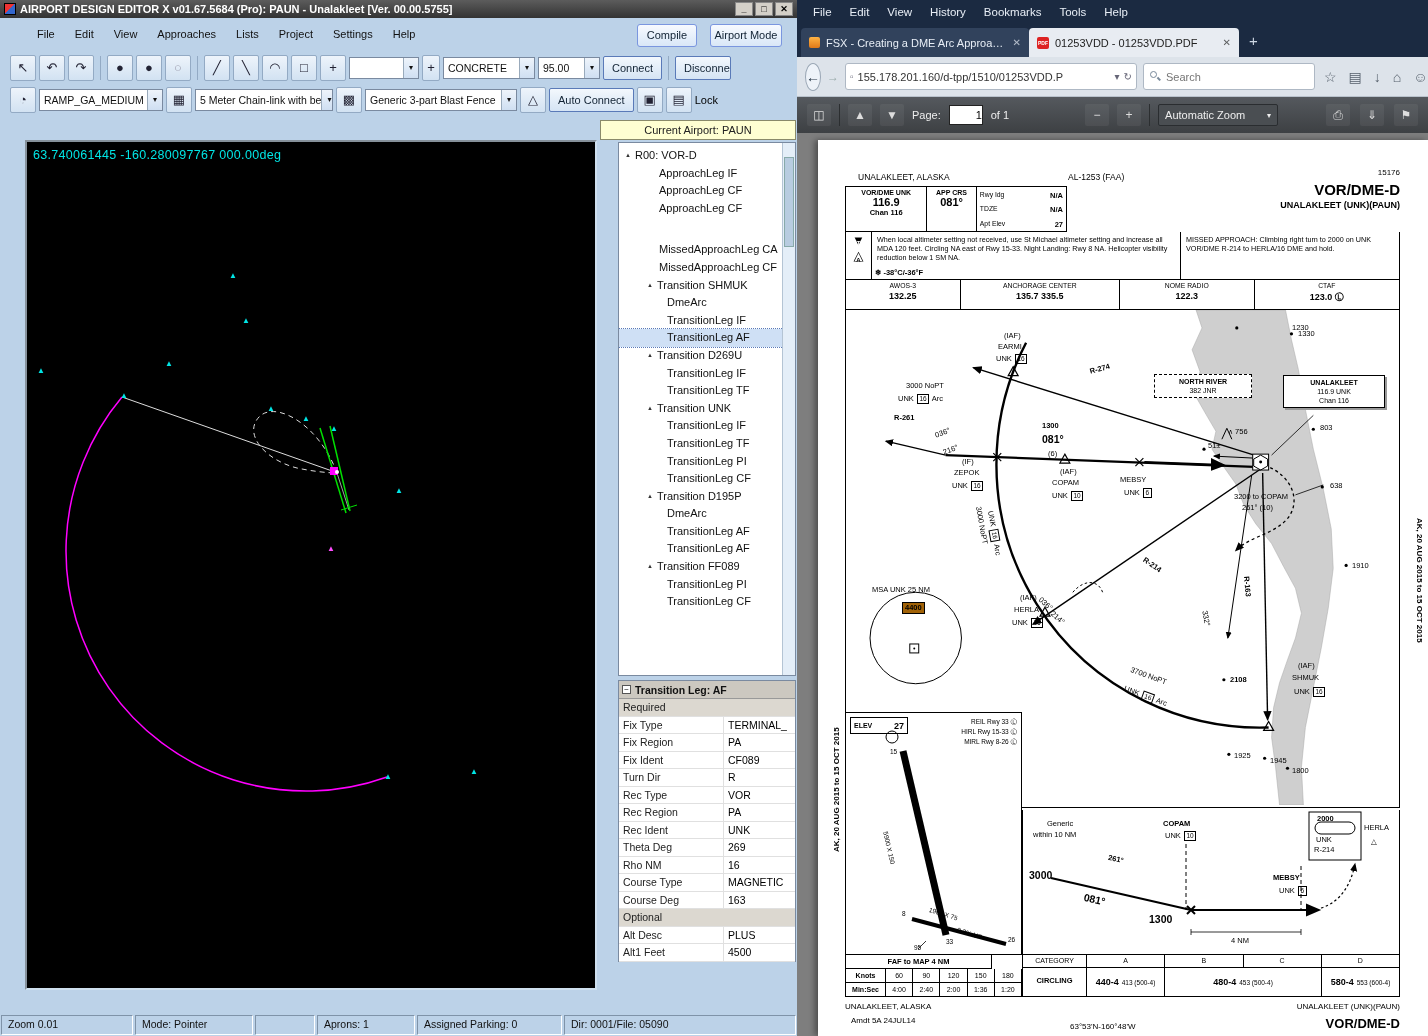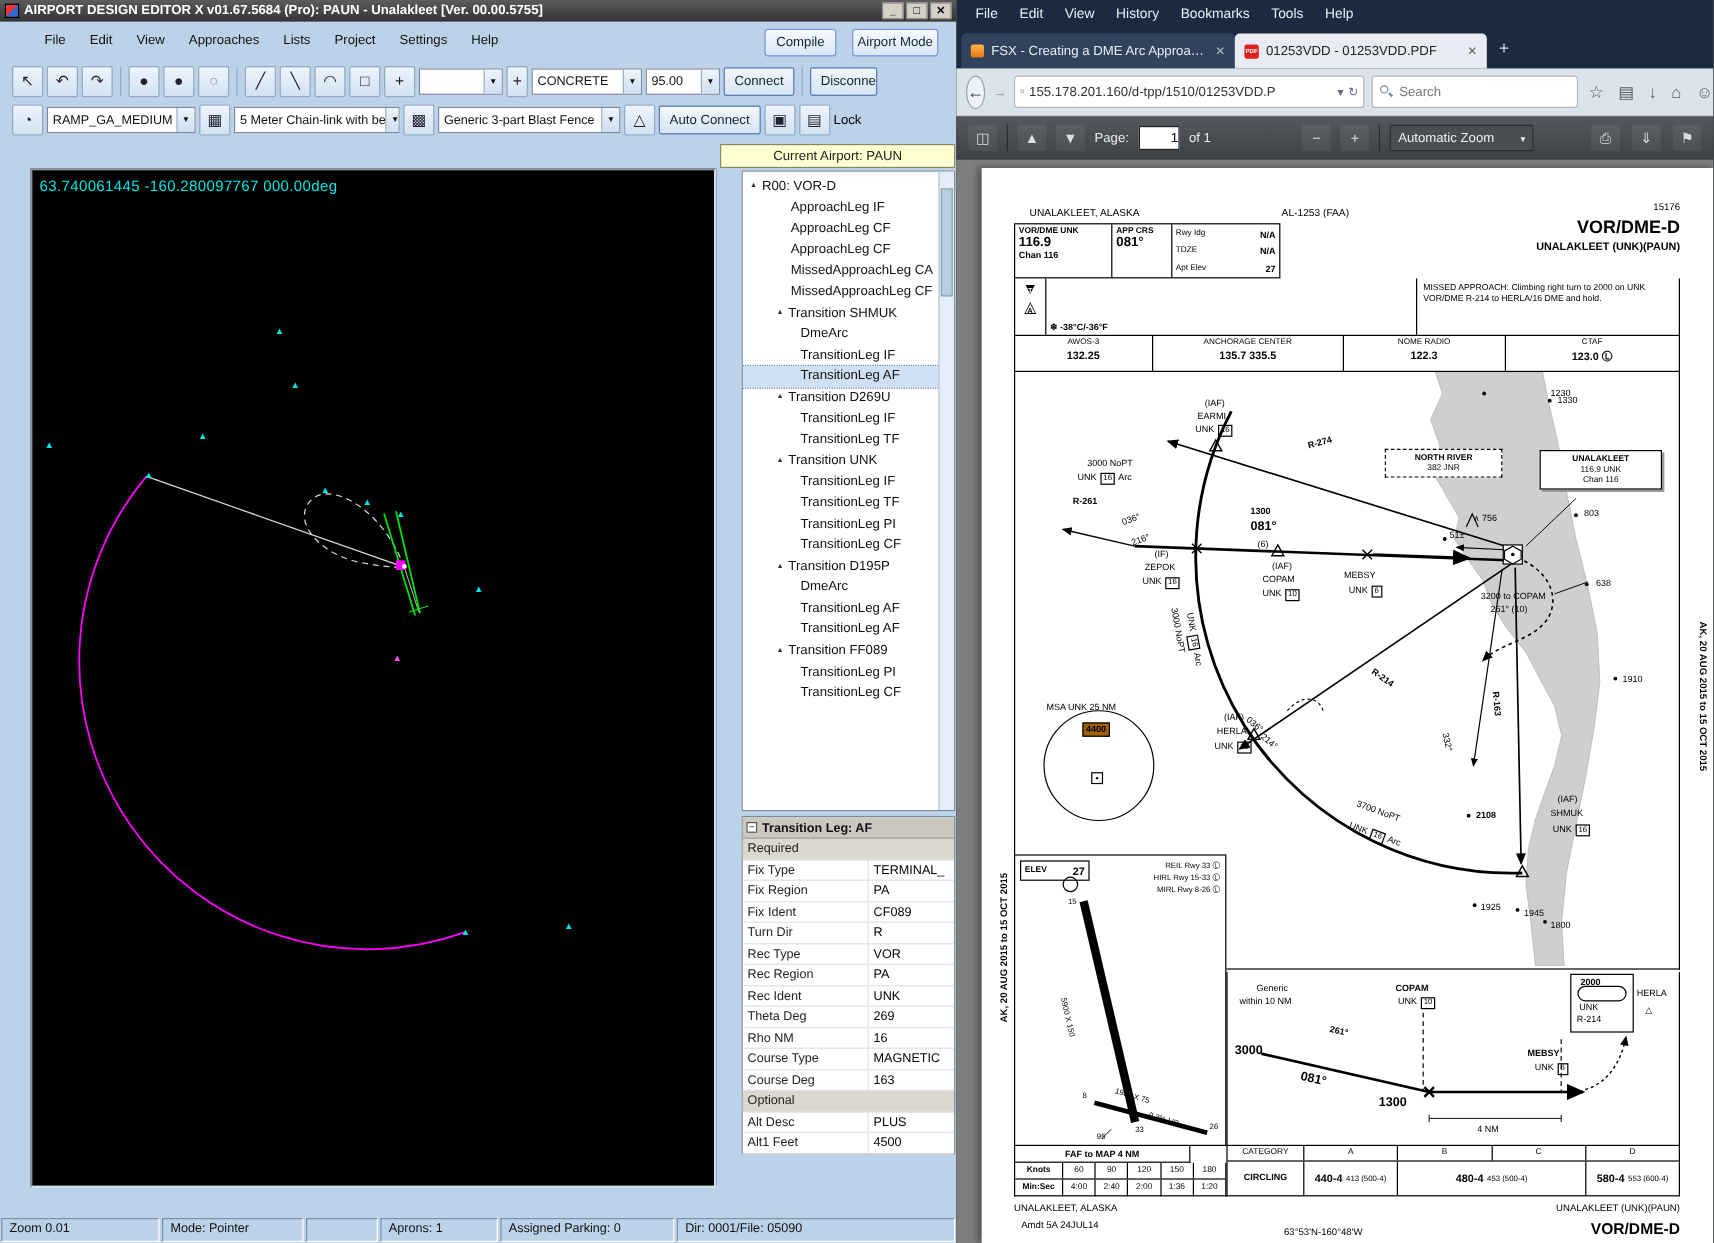--- a/index.html
+++ b/index.html
@@ -81,21 +81,21 @@
 #zoom-select .zc{margin-left:auto;font-size:8px}
 #pdf-right{margin-left:auto;display:flex;gap:10px}
 #fx-pdfarea{position:absolute;left:0;top:133px;width:631px;height:903px;background:#7e7e7e;overflow:hidden}
 #page{position:absolute;left:21px;top:7px;width:610px;height:896px;background:#fff;box-shadow:-3px 0 6px rgba(0,0,0,.4);overflow:hidden;color:#000}
 
 .vt{position:absolute;font-size:8px;font-weight:bold;white-space:nowrap;transform-origin:0 0}
 #vt-l{left:14px;top:712px;transform:rotate(-90deg)}
 #vt-r{left:606px;top:378px;transform:rotate(90deg)}
 .ht{position:absolute;font-size:8.5px}
 #hdrbox{position:absolute;left:27px;top:46px;width:222px;height:46px;border:1.4px solid #000;display:flex}
-#hdrbox .hc{border-right:1px solid #000;height:100%;padding:2px 3px;}
+#hdrbox .hc{border-right:1px solid #000;height:100%;padding:2px 3px;text-align:center}
 #navcell{width:82px}
 #crscell{width:50px}
 #rwycell{width:90px;border-right:none!important;text-align:left!important}
 #navcell .n1{font-size:7px;font-weight:bold}
 #navcell .n2{font-size:11px;font-weight:bold}
 #navcell .n3{font-size:7.5px;font-weight:bold}
 #crscell .n1{font-size:7px;font-weight:bold}
 #crscell .n2{font-size:11px;font-weight:bold}
 .rrow{display:flex;justify-content:space-between;font-size:6.8px;line-height:1.9}
 .rrow .b{font-size:7.5px}
@@ -271,21 +271,21 @@
         </div>
     </div>
 
     <div id="cur-airport">Current Airport: PAUN</div>
 
     <div id="tree">
       <div class="trow" style="padding-left: 6px;"><span class="tar">▲</span>R00: VOR-D</div>
         <div class="trow" style="padding-left: 40px;">ApproachLeg IF</div>
         <div class="trow" style="padding-left: 40px;">ApproachLeg CF</div>
         <div class="trow" style="padding-left: 40px;">ApproachLeg CF</div>
-        <div class="trow" style="padding-left: 40px;">MissedApproachLeg CA</div>
+        <div class="trow" style="padding-left: 40px; margin-top: 24px;">MissedApproachLeg CA</div>
         <div class="trow" style="padding-left: 40px;">MissedApproachLeg CF</div>
         <div class="trow" style="padding-left: 28px;"><span class="tar">▲</span>Transition SHMUK</div>
         <div class="trow" style="padding-left: 48px;">DmeArc</div>
         <div class="trow" style="padding-left: 48px;">TransitionLeg IF</div>
         <div class="trow sel" style="padding-left: 48px;">TransitionLeg AF</div>
         <div class="trow" style="padding-left: 28px;"><span class="tar">▲</span>Transition D269U</div>
         <div class="trow" style="padding-left: 48px;">TransitionLeg IF</div>
         <div class="trow" style="padding-left: 48px;">TransitionLeg TF</div>
         <div class="trow" style="padding-left: 28px;"><span class="tar">▲</span>Transition UNK</div>
         <div class="trow" style="padding-left: 48px;">TransitionLeg IF</div>
@@ -489,20 +489,21 @@
           <div id="proc-title">VOR/DME-D</div>
           <div id="proc-sub">UNALAKLEET (UNK)(PAUN)</div>
         </div>
 
         <div id="notesbox">
           <div id="nicons">
             <span class="tria">▼<i>T</i></span>
             <span class="tria out">△<i>A</i></span>
           </div>
           <div id="notestext">
+            <span>When local altimeter setting not received, use St Michael altimeter setting and increase all MDA 120 feet. Circling NA east of Rwy 15-33. Night Landing: Rwy 8 NA. Helicopter visibility reduction below 1 SM NA.</span>
             <span id="temp-line"><span>❄</span> <span>-38°C/-36°F</span></span>
           </div>
           <div id="missedtext">MISSED APPROACH:  Climbing right turn to 2000 on UNK VOR/DME R-214 to HERLA/16 DME and hold.</div>
         </div>
 
         <div id="commrow">
             <div class="comm" style="width: 115px;">
               <div class="cn">AWOS-3</div>
               <div class="cf">132.25</div>
             </div>

